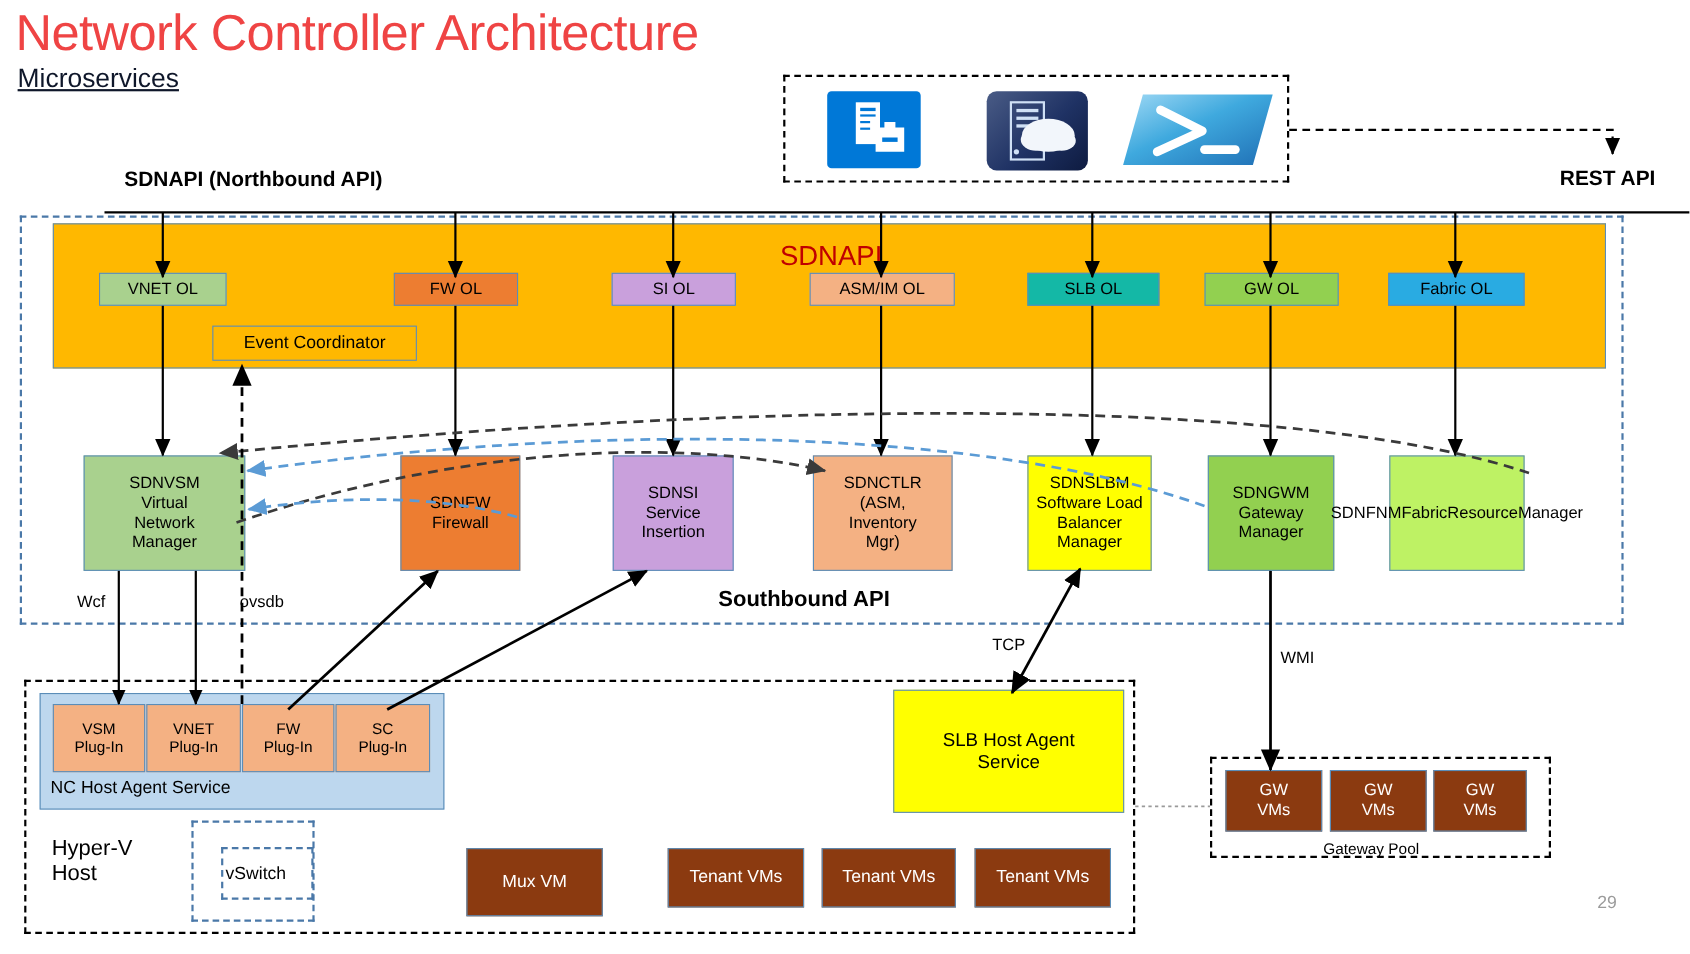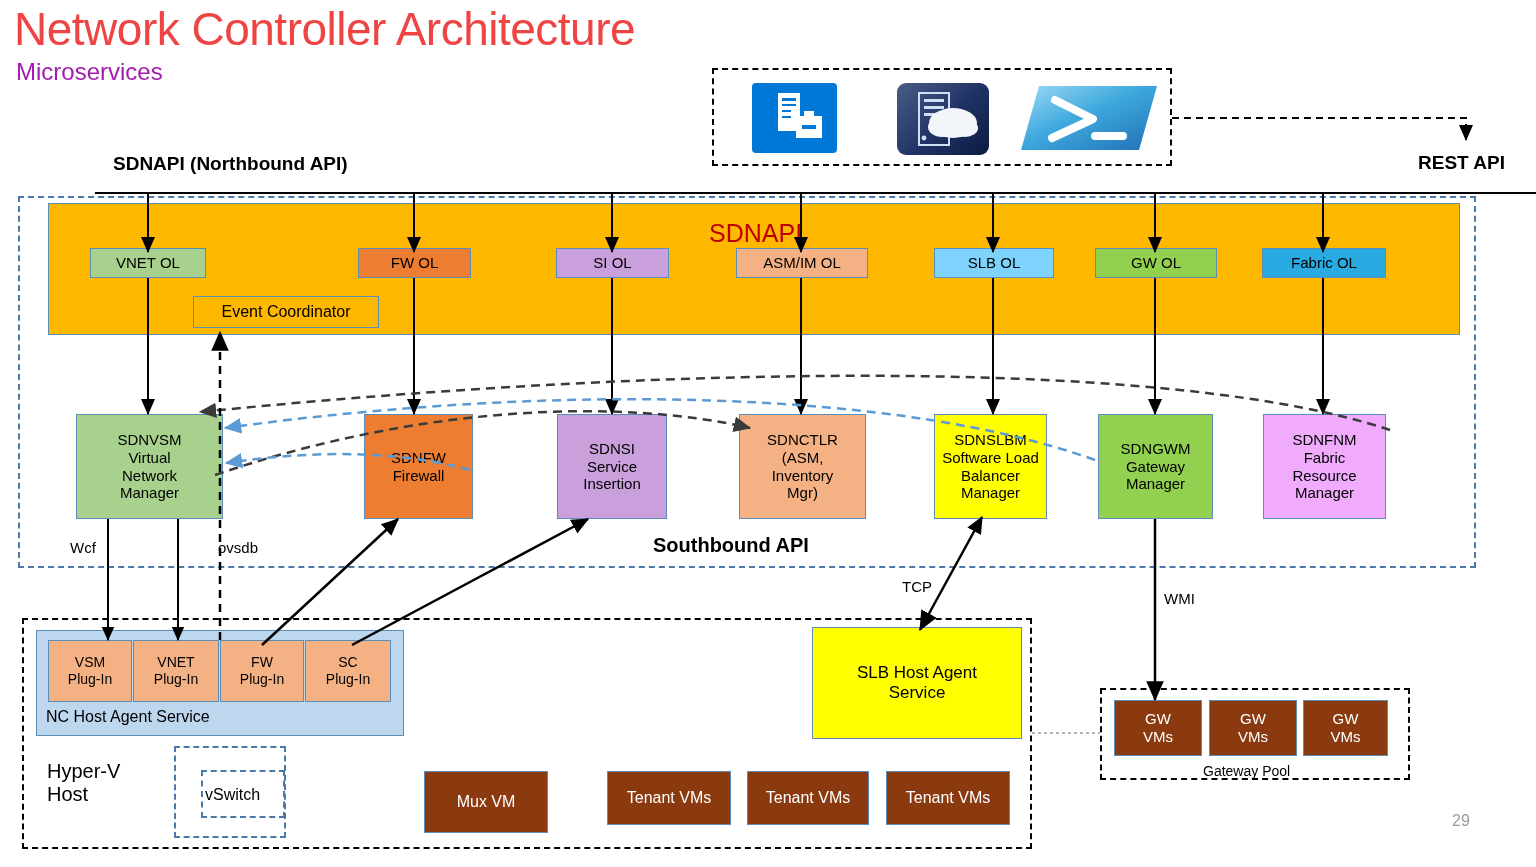--- a/index.html
+++ b/index.html
@@ -1,20 +1,20 @@
 <!DOCTYPE html>
 <html><head>
 <meta charset="utf-8">
 <style>
   html,body{margin:0;padding:0;background:#fff;}
   body{width:1536px;height:867px;position:relative;overflow:hidden;
        font-family:"Liberation Sans", sans-serif;color:#000;}
   .abs{position:absolute;}
   #title{left:14px;top:2px;font-size:46px;color:#ef4444;font-weight:400;letter-spacing:-0.5px;}
-  #subtitle{left:16px;top:58px;font-size:24px;color:#a21caf;font-weight:400;}
+  #subtitle{left:16px;top:58px;font-size:24px;color:#0f172a;font-weight:400;text-decoration:underline;}
   #nb-label{left:113px;top:153px;font-size:19px;font-weight:bold;}
   #rest-label{left:1418px;top:152px;font-size:19px;font-weight:bold;}
   #sb-label{left:653px;top:534px;font-size:20px;font-weight:bold;}
   #hyperv-label{left:47px;top:760px;font-size:20px;width:120px;text-align:left;line-height:1.15;}
   #gwpool-label{left:1203px;top:763px;font-size:14px;}
   #pagenum{left:1452px;top:812px;font-size:16px;color:#9b9b9b;}
   .wire-lbl{font-size:15px;}
 
   
   #nc-region{left:18px;top:196px;width:1458px;height:372px;
@@ -115,21 +115,21 @@
     </div>
     <div class="abs node ol" style="left:358px;top:248px;width:113px;background:#ED7D31;">
       <span>FW OL</span>
     </div>
     <div class="abs node ol" style="left:556px;top:248px;width:113px;background:#C9A0DC;">
       <span>SI OL</span>
     </div>
     <div class="abs node ol" style="left:736px;top:248px;width:132px;background:#F4B183;">
       <span>ASM/IM OL</span>
     </div>
-    <div class="abs node ol" style="left:934px;top:248px;width:120px;background:#7dd3fc;">
+    <div class="abs node ol" style="left:934px;top:248px;width:120px;background:#14b8a6;">
       <span>SLB OL</span>
     </div>
     <div class="abs node ol" style="left:1095px;top:248px;width:122px;background:#92D050;">
       <span>GW OL</span>
     </div>
     <div class="abs node ol" style="left:1262px;top:248px;width:124px;background:#29ABE2;">
       <span>Fabric OL</span>
     </div>
   </div>
 
@@ -163,21 +163,21 @@
       <div>SDNSLBM</div>
       <div>Software Load</div>
       <div>Balancer</div>
       <div>Manager</div>
     </div>
     <div class="abs node svc" style="left:1098px;top:414px;width:115px;height:105px;background:#92D050;flex-direction:column;">
       <div>SDNGWM</div>
       <div>Gateway</div>
       <div>Manager</div>
     </div>
-    <div class="abs node svc" style="left:1263px;top:414px;width:123px;height:105px;background:#f0abfc;flex-direction:column;">
+    <div class="abs node svc" style="left:1263px;top:414px;width:123px;height:105px;background:#bef264;flex-direction:row;">
       <div>SDNFNM</div>
       <div>Fabric</div>
       <div>Resource</div>
       <div>Manager</div>
     </div>
   </div>
 <div id="wire-label-row">
     <div class="abs wire-lbl" style="left:70px;top:539px;">Wcf</div>
     <div class="abs wire-lbl" style="left:218px;top:539px;">ovsdb</div>
     <div class="abs wire-lbl" style="left:902px;top:578px;">TCP</div>

